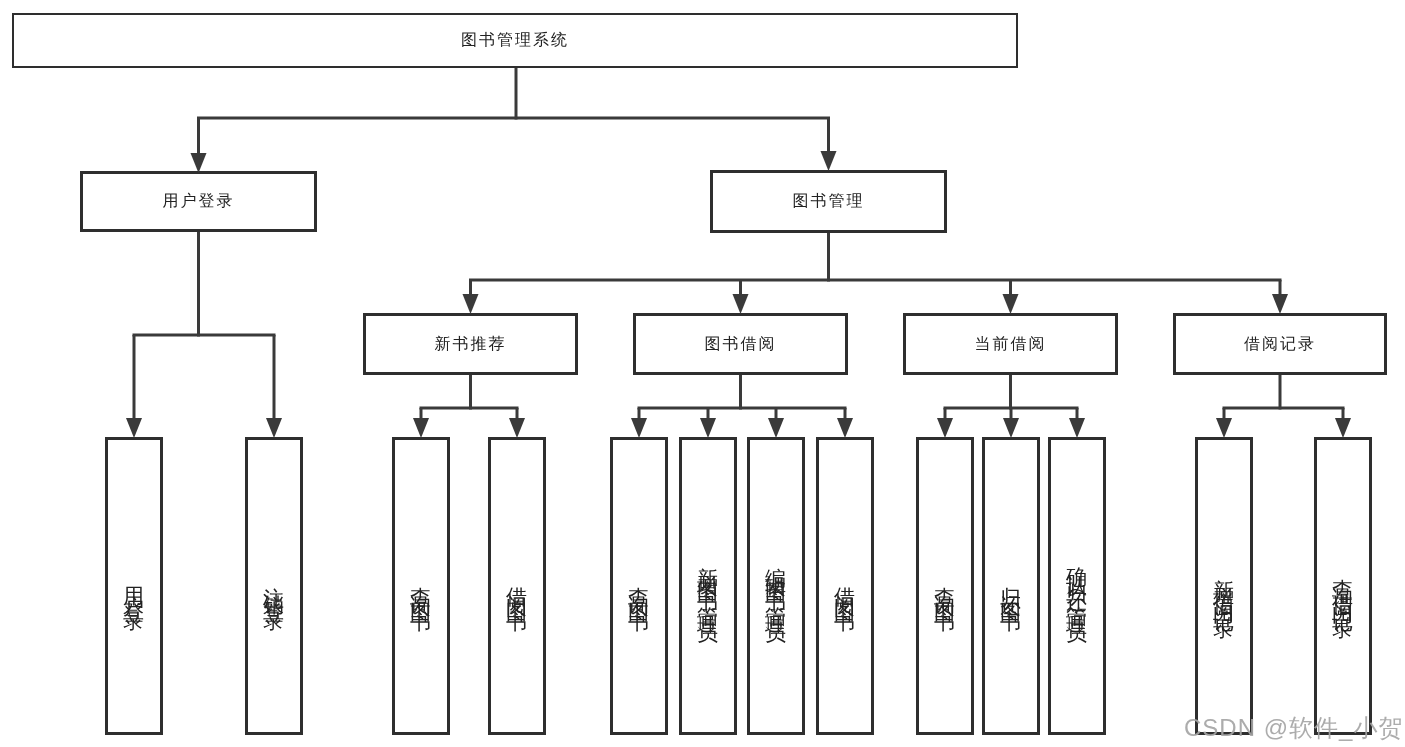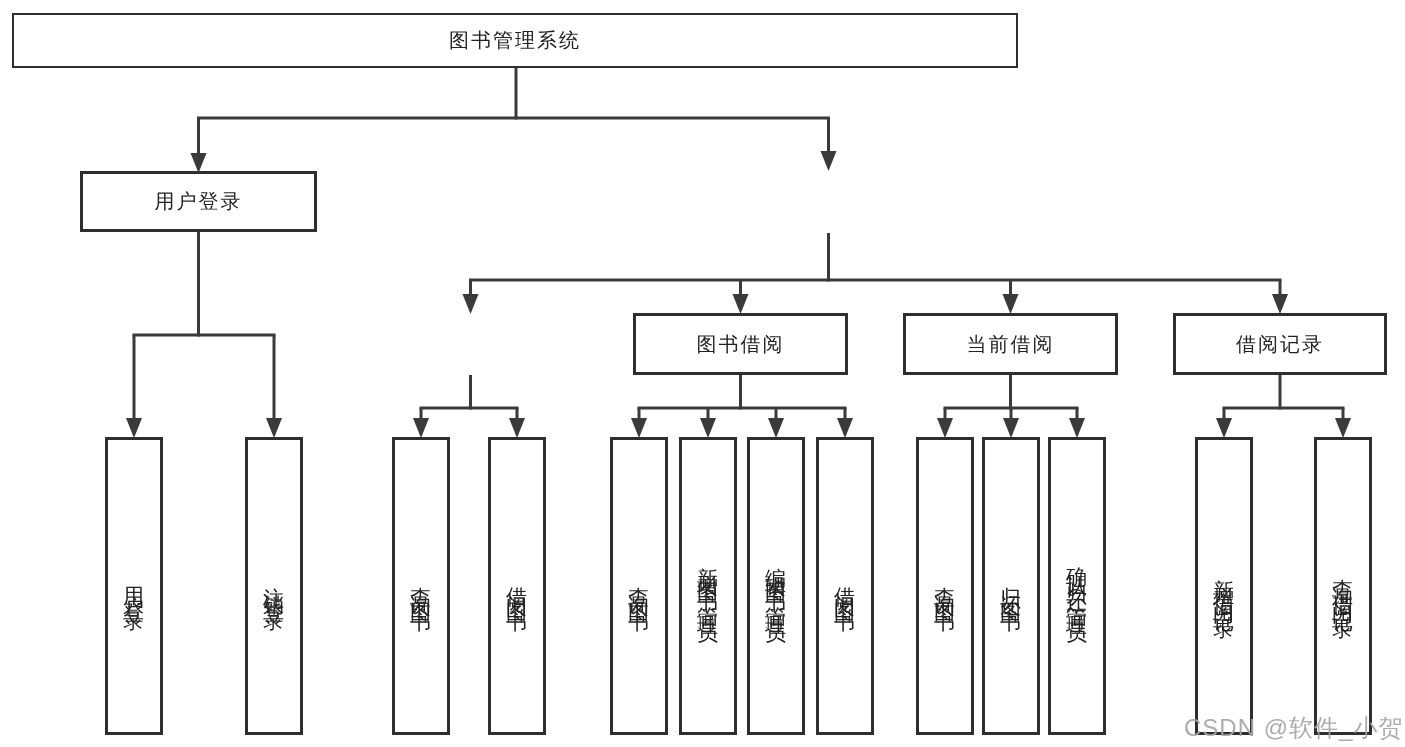--- a/index.html
+++ b/index.html
@@ -9,21 +9,21 @@
   }
   .connectors { position:absolute; left:0; top:0; width:1405px; height:747px; pointer-events:none; z-index:3; }
   .connectors line { stroke:#3a3a3a; stroke-width:3; }
   .connectors polygon { fill:#3a3a3a; }
   .box {
     position:absolute; box-sizing:border-box; background:#ffffff;
     border:3px solid #2e2e2e; display:flex; align-items:center; justify-content:center;
     color:#222222; z-index:2;
   }
   .root { border-width:2px; }
-  .h-label { font-size:20px; letter-spacing:2px; white-space:nowrap; }
+  .h-label { font-size:16px; letter-spacing:2px; white-space:nowrap; }
   .leaf { top:437px; width:58px; height:298px; }
   .v-label {
     writing-mode:vertical-rl; font-size:21px; letter-spacing:8px;
     line-height:1.1; white-space:nowrap;
   }
   .watermark {
     position:absolute; left:1184px; top:712px; z-index:10;
     font-size:24px; color:rgba(165,165,165,0.92); letter-spacing:1px; white-space:nowrap;
   }
 </style>
@@ -108,21 +108,27 @@
     </g>
   </svg>
 
   <div class="box root" style="left:12px; top:13px; width:1006px; height:55px;">
     <span class="h-label">图书管理系统</span>
   </div>
 
   <div class="box" style="left:80px; top:171px; width:237px; height:61px;">
     <span class="h-label">用户登录</span>
   </div>
+  <div class="box" style="left:710px; top:170px; width:237px; height:63px;">
+    <span class="h-label">图书管理</span>
+  </div>
 
+  <div class="box" style="left:363px; top:313px; width:215px; height:62px;">
+    <span class="h-label">新书推荐</span>
+  </div>
   <div class="box" style="left:903px; top:313px; width:215px; height:62px;">
     <span class="h-label">当前借阅</span>
   </div>
   <div class="box" style="left:633px; top:313px; width:215px; height:62px;">
     <span class="h-label">图书借阅</span>
   </div>
   <div class="box" style="left:1173px; top:313px; width:214px; height:62px;">
     <span class="h-label">借阅记录</span>
   </div>
 

